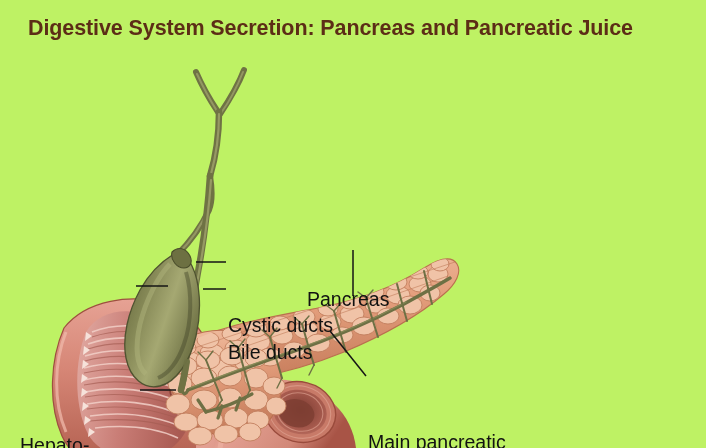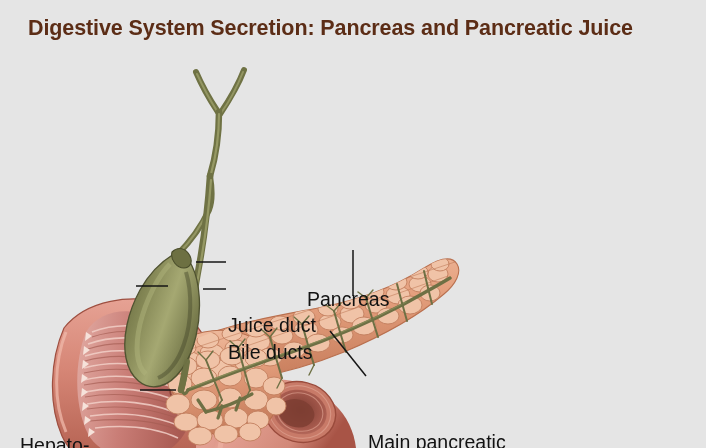--- a/index.html
+++ b/index.html
@@ -14,21 +14,21 @@
     position: relative;
     overflow: hidden;
     font-family: "Liberation Sans", sans-serif;
     background: #ffffff;
   }
   #slide {
     position: absolute;
     left: 0; top: 0;
     width: 706px;
     height: 448px;
-    background: #e5e5e5;
+    background: #bef264;
   }
   #slide-title {
     position: absolute;
     left: 28px;
     top: 16px;
     font-size: 21.5px;
     font-weight: bold;
     letter-spacing: -0.1px;
     color: #5C2D16;
     white-space: nowrap;
@@ -356,21 +356,21 @@
         <line x1="136" y1="226" x2="168" y2="226"></line>
         <line x1="226" y1="202" x2="196" y2="202"></line>
         <line x1="226" y1="229" x2="203" y2="229"></line>
         <line x1="353" y1="190" x2="353" y2="236"></line>
         <line x1="366" y1="316" x2="330" y2="271"></line>
         <line x1="140" y1="330" x2="176" y2="330"></line>
       </g>
     </svg>
 
 
-    <div class="label" id="lbl-cystic">Juice duct</div>
+    <div class="label" id="lbl-cystic">Cystic ducts</div>
 
     <div class="label" id="lbl-pancreas">Pancreas</div>
 
     <div class="label" id="lbl-bile">Bile ducts</div>
 
     <div class="label" id="lbl-mainduct"><span>Main pancreatic</span><br></div>
 
     <div class="label" id="lbl-sphincter"><span>Hepato-</span><br><br></div>
 
   </div>

